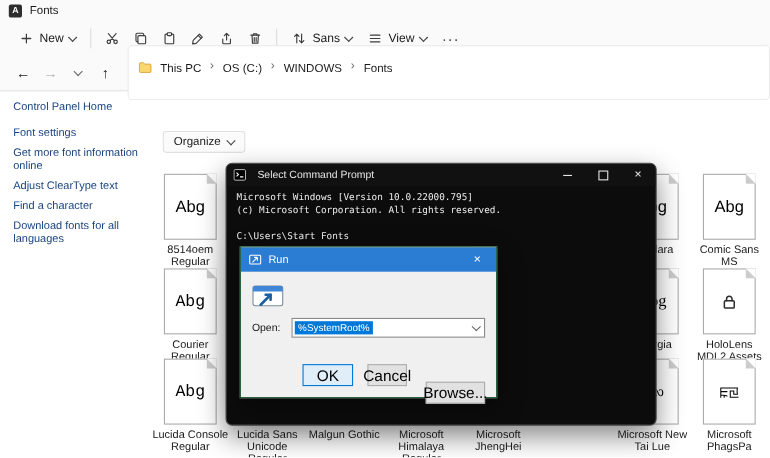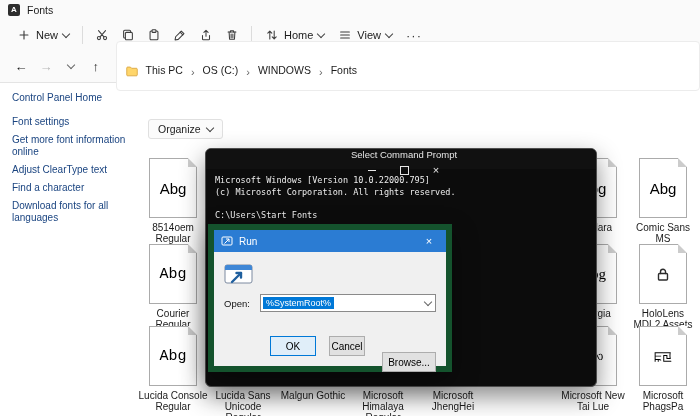--- a/index.html
+++ b/index.html
@@ -20,21 +20,21 @@
   .tb-icon-btn{width:26px;height:26px;display:flex;align-items:center;justify-content:center;background:transparent;border:none;border-radius:4px;}
   .tb-sep{width:1px;height:18px;background:#dcdcdc;margin:0 6px;}
   .more-dots{font-size:13px;letter-spacing:1px;color:#333;}
   svg.ic{display:block;}
 
   .addressrow{position:absolute;top:50px;left:0;right:0;height:32px;display:flex;align-items:center;padding-left:10px;gap:3px;}
   .nav-btn{width:22px;height:22px;display:flex;align-items:center;justify-content:center;font-size:13px;color:#1b1b1b;background:transparent;border:none;border-radius:4px;font-family:inherit;}
   .nav-btn.disabled{color:#b8b8b8;}
   .chev{width:5px;height:5px;border-right:1.2px solid #444;border-bottom:1.2px solid #444;transform:rotate(45deg);display:inline-block;margin-top:-3px;}
   .chev.gray{border-color:#666;}
-  .crumb-box{width:578px;height:24px;margin-left:6px;background:#fff;border:1px solid #ececec;border-radius:4px;display:flex;align-items:flex-end;padding:12px 8px;gap:2px;}
+  .crumb-box{width:578px;height:24px;margin-left:6px;background:#fff;border:1px solid #ececec;border-radius:4px;display:flex;align-items:flex-start;padding:12px 8px;gap:2px;}
   .crumb{font-size:10.5px;color:#1b1b1b;padding:2px 5px;border-radius:3px;background:transparent;border:none;font-family:inherit;}
   .crumb-sep{font-size:11px;color:#666;padding:0 1px;}
 
   
   .sidebar{position:absolute;left:12px;top:92px;width:126px;}
   .sb-home{font-size:10px;color:#1a4480;margin-bottom:12px;line-height:12px;cursor:default;}
   .sb-item{font-size:10px;color:#1a4480;line-height:12px;margin-bottom:6px;cursor:default;}
 
   
   .heading{position:absolute;left:150px;top:95px;font-size:10.5px;color:#0b5fb0;}
@@ -47,43 +47,43 @@
   .tile{width:46px;height:58px;margin:0 auto;background:#fff;border:1px solid #ababab;position:relative;display:flex;align-items:center;justify-content:center;}
   .tile::before{content:"";position:absolute;top:-1px;right:-1px;width:0;height:0;border-style:solid;border-width:0 9px 9px 0;border-color:#ffffff #ffffff #cccccc #cccccc;}
   .glyph{font-size:15px;color:#000000;}
   .g-serif{font-family:"Liberation Serif","DejaVu Serif",serif;}
   .g-mono{font-family:"Liberation Mono","DejaVu Sans Mono",monospace;}
   .g-script{font-size:13px;}
   .flabel{margin-top:4px;font-size:10px;line-height:11px;color:#1b1b1b;}
 
   
   .cmd{position:absolute;left:205px;top:148px;width:390px;height:237px;background:#0c0c0c;border:1px solid #4d4d4d;border-radius:6px;box-shadow:0 10px 24px rgba(0,0,0,.45);z-index:5;overflow:hidden;}
-  .cmd-titlebar{height:20px;display:flex;align-items:center;padding-left:6px;gap:0;background:#111;flex-direction:column;}
+  .cmd-titlebar{height:20px;display:flex;align-items:center;padding-left:6px;gap:10px;background:#111;}
   .cmd-title{font-size:9.5px;color:#e6e6e6;flex:1;white-space:nowrap;}
   .cmd-controls{display:flex;height:20px;}
   .ctl{width:32px;height:20px;display:flex;align-items:center;justify-content:center;color:#e6e6e6;background:transparent;border:none;}
   .minbar{width:8px;height:1px;background:#e6e6e6;display:block;}
   .maxbox{width:7px;height:7px;border:1px solid #e6e6e6;display:block;}
   .ctl-close{font-size:11px;font-family:inherit;}
   .cmd-body{padding:6px 9px;font-family:"DejaVu Sans Mono","Liberation Mono",monospace;font-size:8.5px;line-height:11.5px;color:#ededed;}
   .cmd-line{white-space:pre;min-height:11.5px;}
 
   
-  .run{position:absolute;left:208px;top:224px;width:232px;height:136px;background:#f0f0f0;border:6px solid #14532d;box-shadow:0 10px 24px rgba(0,0,0,.4);z-index:10;}
+  .run{position:absolute;left:218px;top:224px;width:232px;height:136px;background:#f0f0f0;border:1px solid #14532d;box-shadow:0 10px 24px rgba(0,0,0,.4);z-index:10;}
   .run-titlebar{height:22px;background:#2b7cd3;display:flex;align-items:center;padding-left:7px;gap:6px;}
   .run-title{color:#fff;font-size:10px;flex:1;}
   .run-close{width:34px;height:22px;color:#fff;display:flex;align-items:center;justify-content:center;font-size:11px;background:transparent;border:none;font-family:inherit;}
   .run-body{position:relative;height:113px;}
   .run-icon{position:absolute;left:10px;top:9px;}
   .run-desc{position:absolute;left:46px;top:9px;width:180px;font-size:8px;line-height:10.5px;color:#111;}
   .run-open-label{position:absolute;left:10px;top:46px;font-size:9.5px;color:#111;}
   .run-combo{position:absolute;left:46px;top:42px;width:176px;height:18px;background:#fff;border:1px solid #8a8a8a;display:flex;align-items:center;box-sizing:border-box;}
   .combo-text{margin-left:2px;background:#0078d7;color:#fff;font-size:9px;padding:1px 3px;white-space:nowrap;}
   .combo-arrow{margin-left:auto;width:15px;height:16px;display:flex;align-items:center;justify-content:center;}
-  .rbtn{position:absolute;top:84px;height:20px;font-size:10px;display:flex;align-items:center;justify-content:center;background:#e1e1e1;border:1px solid #adadad;font-family:inherit;box-sizing:border-box;}
+  .rbtn{position:absolute;top:84px;height:20px;font-size:14px;display:flex;align-items:center;justify-content:center;background:#e1e1e1;border:1px solid #adadad;font-family:inherit;box-sizing:border-box;}
   .rbtn-ok{left:56px;width:46px;background:#e0eef9;border:1px solid #0078d7;}
   .rbtn-cancel{left:115px;width:36px;}
   .rbtn-browse{left:168px;width:54px;margin-top:16px;}
 </style>
 </head>
 <body>
 
 <div class="screen">
 
   <div class="chrome"></div>
@@ -140,21 +140,21 @@
           <path d="M4.7 4.5l.5 8.3h5.6l.5-8.3"></path>
           <path d="M7 7v4M9 7v4"></path>
         </svg>
     </button>
     <div class="tb-sep"></div>
     <button class="tb-btn">
       <svg class="ic" width="14" height="14" viewBox="0 0 16 16" fill="none" stroke="#3d3d3d" stroke-width="1.2" stroke-linecap="round" stroke-linejoin="round">
           <path d="M5.5 12.5v-9M5.5 3.5L3.2 5.8M5.5 3.5l2.3 2.3"></path>
           <path d="M10.5 3.5v9M10.5 12.5L8.2 10.2M10.5 12.5l2.3-2.3"></path>
         </svg>
-      <span>Home</span>
+      <span>Sans</span>
       <span class="chev"></span>
     </button>
     <button class="tb-btn">
       <svg class="ic" width="14" height="14" viewBox="0 0 16 16" fill="none" stroke="#3d3d3d" stroke-width="1.2" stroke-linecap="round">
           <path d="M3 4.5h10M3 8h10M3 11.5h10"></path>
         </svg>
       <span>View</span>
       <span class="chev"></span>
     </button>
     <button class="tb-btn">

